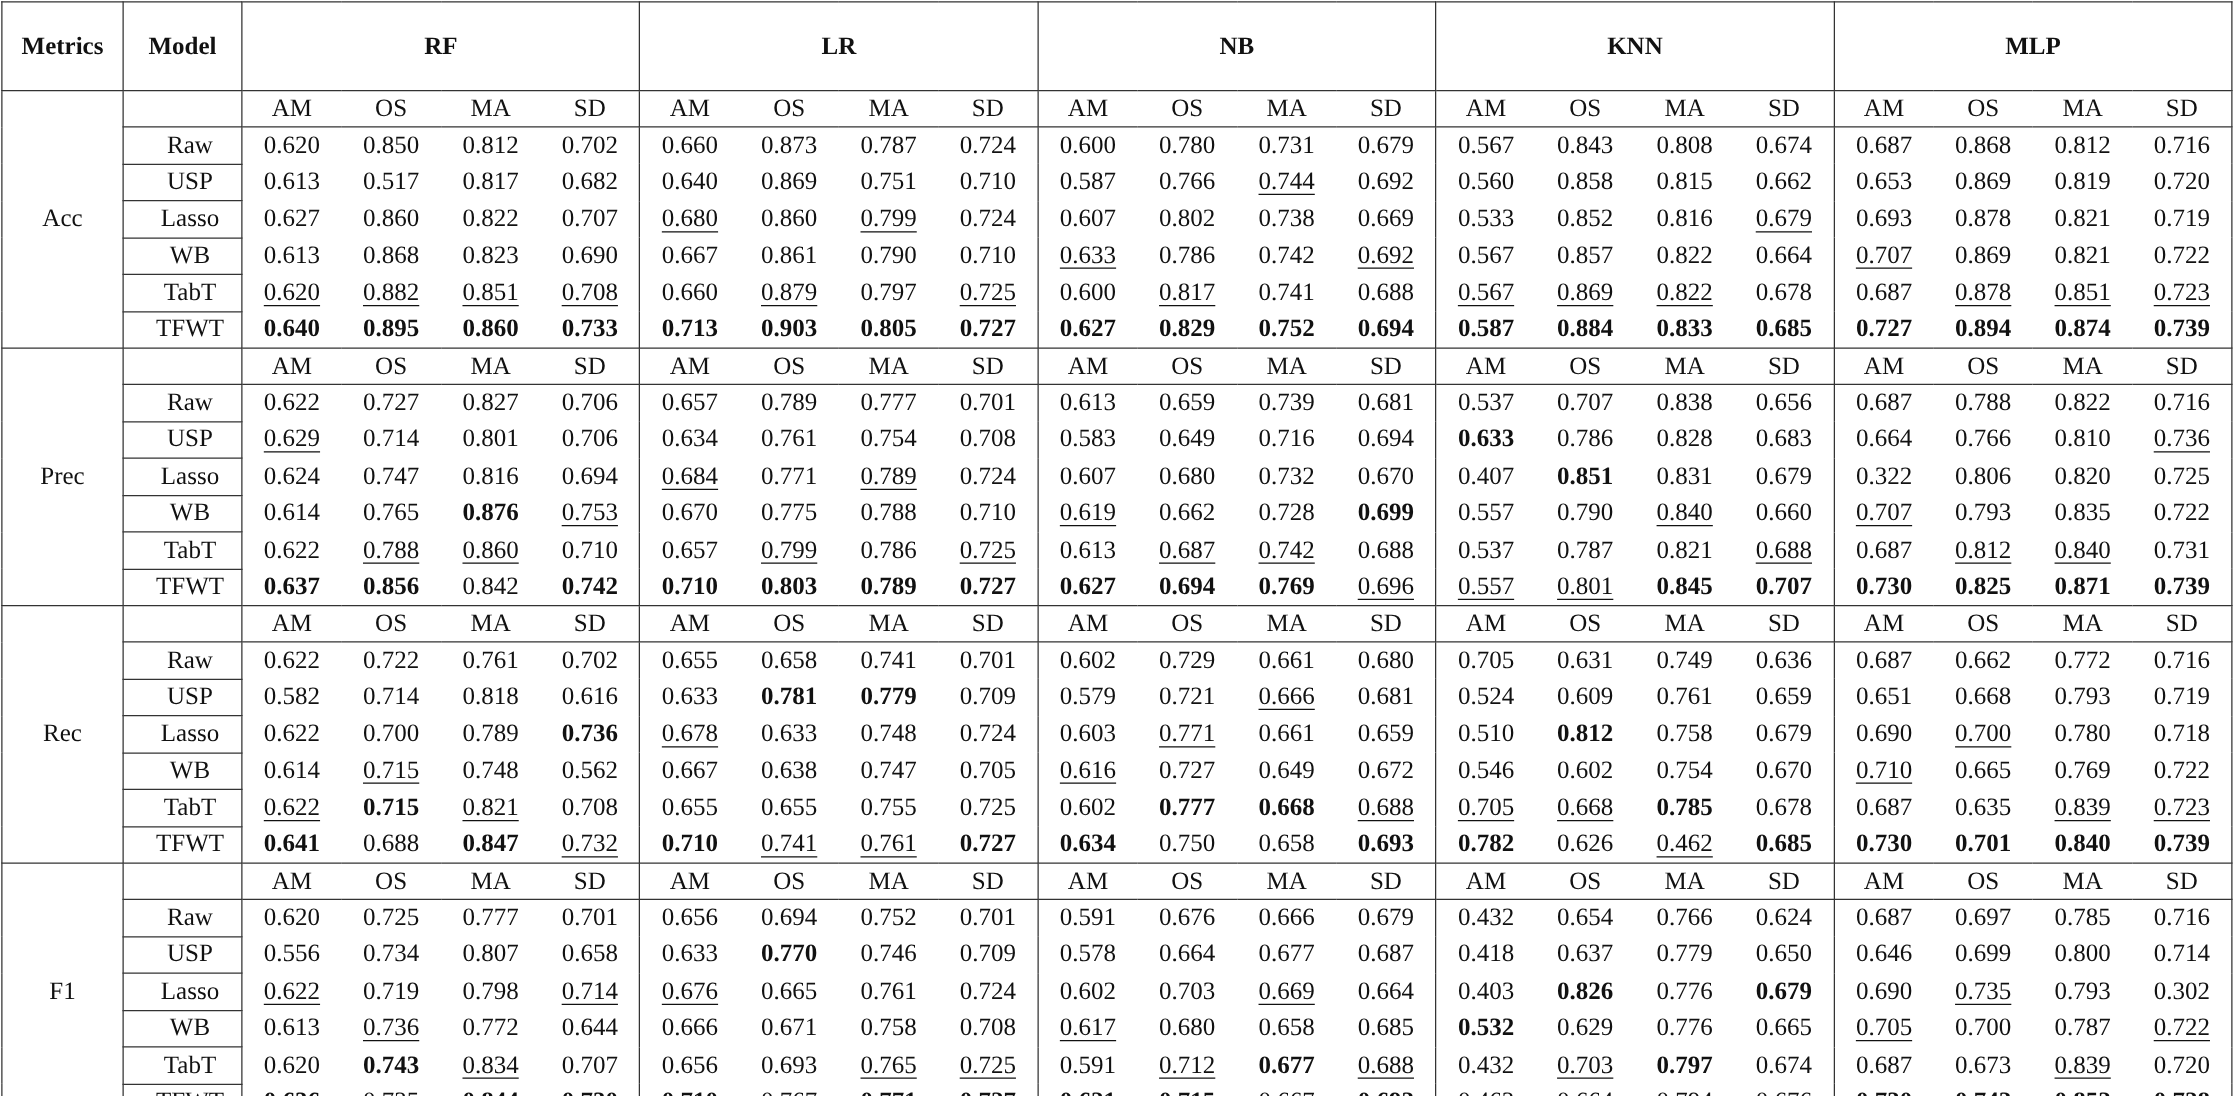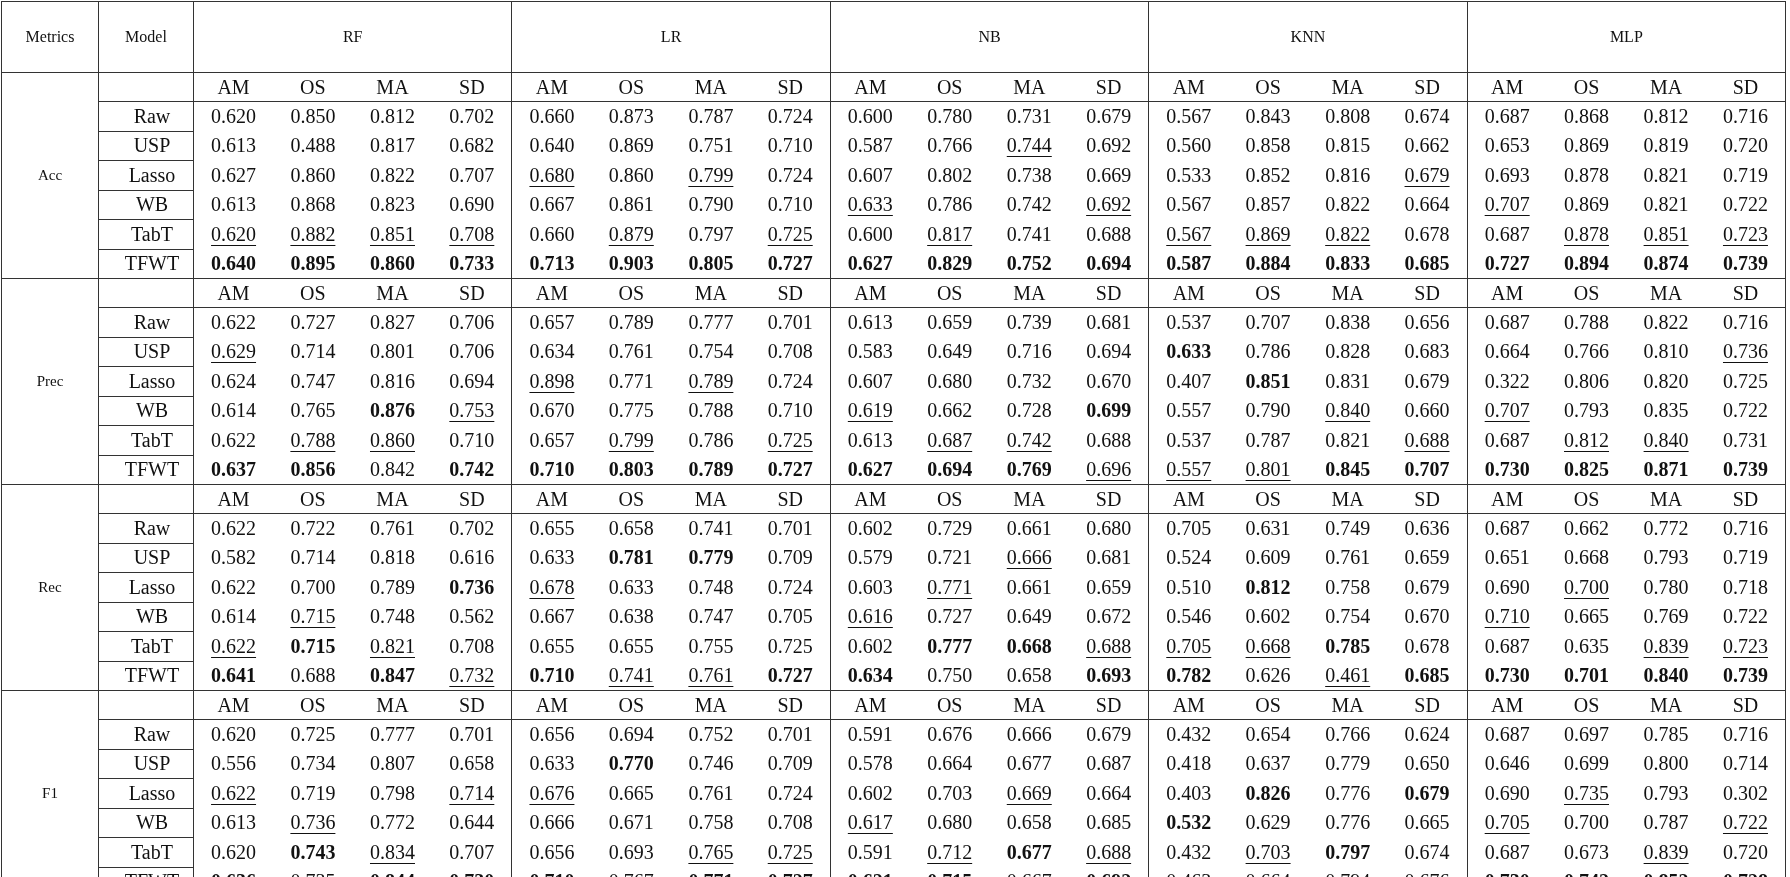--- a/index.html
+++ b/index.html
@@ -11,24 +11,24 @@
     width: 1785px;
     font-size: 20px;
   }
   table.results td, table.results th {
     padding: 0; text-align: center; vertical-align: middle;
     font-weight: normal; white-space: nowrap;
   }
   col.c-metric { width: 97px; }
   col.c-model { width: 95px; }
   col.c-val { width: 79.6px; }
-  tr.hdr th { height: 70px; font-weight: normal; font-size: 16px; border: 1.3px solid #333; }
+  tr.hdr th { height: 70px; font-weight: bold; font-size: 20px; border: 1.3px solid #333; }
   tr.sub td { height: 28px; }
   tr.data td { height: 28.5px; }
-  td.metric { font-weight: bold; border: 1.3px solid #333; font-size: 15px; }
+  td.metric { font-weight: bold; border: 1.3px solid #333; font-size: 20px; }
   td.model { text-align: center; padding-left: 12px !important; border-left: 1.3px solid #333; border-right: 1.3px solid #333; border-bottom: 1px solid #333; }
   tr.sub td.model { border-bottom: 1px solid #333; }
   tr.sub td.val { border-bottom: 1px solid #333; }
   td.grp-start { border-left: 1.3px solid #333; }
   td.grp-end { border-right: 1.3px solid #333; }
   tr.block-end td { border-bottom: 1.3px solid #333; }
   .b { font-weight: bold; }
   .u { text-decoration: underline; text-underline-offset: 4px; text-decoration-thickness: 1px; }
   td.model.tfwt { font-weight: normal; }
 </style>
@@ -115,21 +115,21 @@
         <td class="val"><span>0.808</span></td>
         <td class="val grp-end"><span>0.674</span></td>
         <td class="val grp-start"><span>0.687</span></td>
         <td class="val"><span>0.868</span></td>
         <td class="val"><span>0.812</span></td>
         <td class="val grp-end"><span>0.716</span></td>
       </tr>
       <tr class="data">
         <td class="model">USP</td>
         <td class="val grp-start"><span>0.613</span></td>
-        <td class="val"><span>0.488</span></td>
+        <td class="val"><span>0.517</span></td>
         <td class="val"><span>0.817</span></td>
         <td class="val grp-end"><span>0.682</span></td>
         <td class="val grp-start"><span>0.640</span></td>
         <td class="val"><span>0.869</span></td>
         <td class="val"><span>0.751</span></td>
         <td class="val grp-end"><span>0.710</span></td>
         <td class="val grp-start"><span>0.587</span></td>
         <td class="val"><span>0.766</span></td>
         <td class="val"><span class="u">0.744</span></td>
         <td class="val grp-end"><span>0.692</span></td>
@@ -303,21 +303,21 @@
         <td class="val"><span>0.766</span></td>
         <td class="val"><span>0.810</span></td>
         <td class="val grp-end"><span class="u">0.736</span></td>
       </tr>
       <tr class="data">
         <td class="model">Lasso</td>
         <td class="val grp-start"><span>0.624</span></td>
         <td class="val"><span>0.747</span></td>
         <td class="val"><span>0.816</span></td>
         <td class="val grp-end"><span>0.694</span></td>
-        <td class="val grp-start"><span class="u">0.898</span></td>
+        <td class="val grp-start"><span class="u">0.684</span></td>
         <td class="val"><span>0.771</span></td>
         <td class="val"><span class="u">0.789</span></td>
         <td class="val grp-end"><span>0.724</span></td>
         <td class="val grp-start"><span>0.607</span></td>
         <td class="val"><span>0.680</span></td>
         <td class="val"><span>0.732</span></td>
         <td class="val grp-end"><span>0.670</span></td>
         <td class="val grp-start"><span>0.407</span></td>
         <td class="val"><span class="b">0.851</span></td>
         <td class="val"><span>0.831</span></td>
@@ -544,21 +544,21 @@
         <td class="val grp-start"><span class="b">0.710</span></td>
         <td class="val"><span class="u">0.741</span></td>
         <td class="val"><span class="u">0.761</span></td>
         <td class="val grp-end"><span class="b">0.727</span></td>
         <td class="val grp-start"><span class="b">0.634</span></td>
         <td class="val"><span>0.750</span></td>
         <td class="val"><span>0.658</span></td>
         <td class="val grp-end"><span class="b">0.693</span></td>
         <td class="val grp-start"><span class="b">0.782</span></td>
         <td class="val"><span>0.626</span></td>
-        <td class="val"><span class="u">0.461</span></td>
+        <td class="val"><span class="u">0.462</span></td>
         <td class="val grp-end"><span class="b">0.685</span></td>
         <td class="val grp-start"><span class="b">0.730</span></td>
         <td class="val"><span class="b">0.701</span></td>
         <td class="val"><span class="b">0.840</span></td>
         <td class="val grp-end"><span class="b">0.739</span></td>
       </tr>
       <tr class="sub">
         <td class="metric" rowspan="7">F1</td>
         <td class="model"></td>
         <td class="val grp-start">AM</td>

